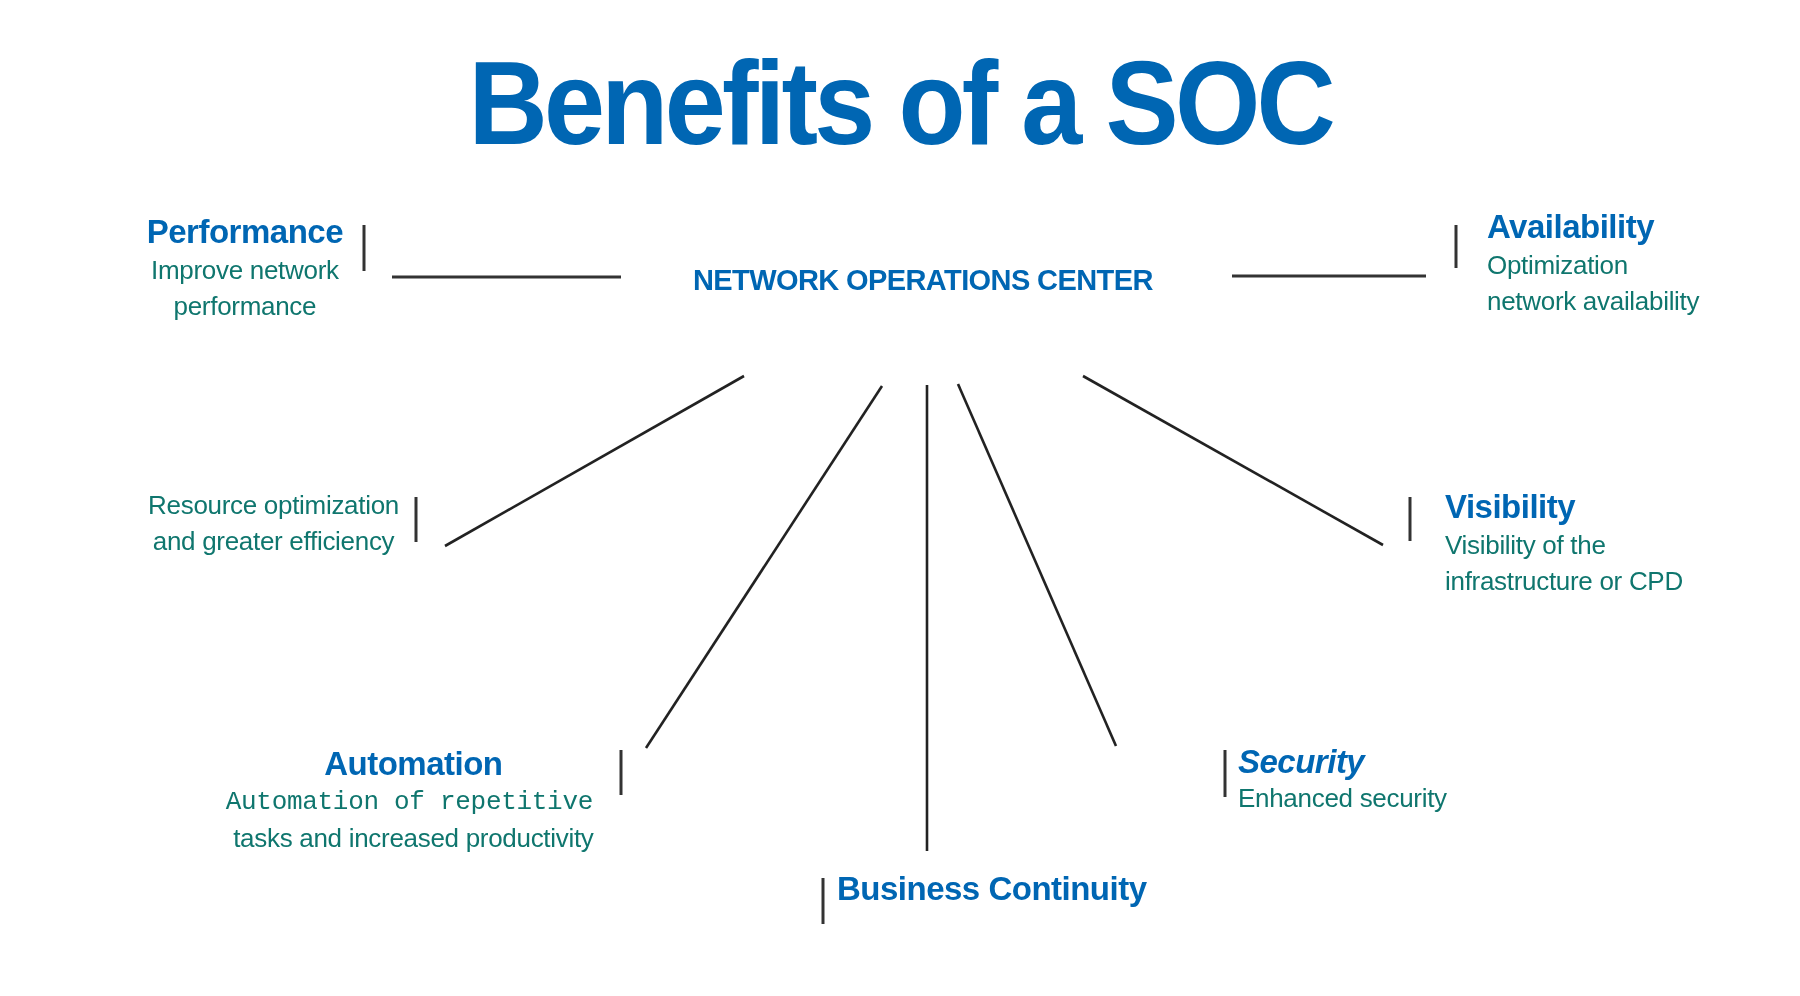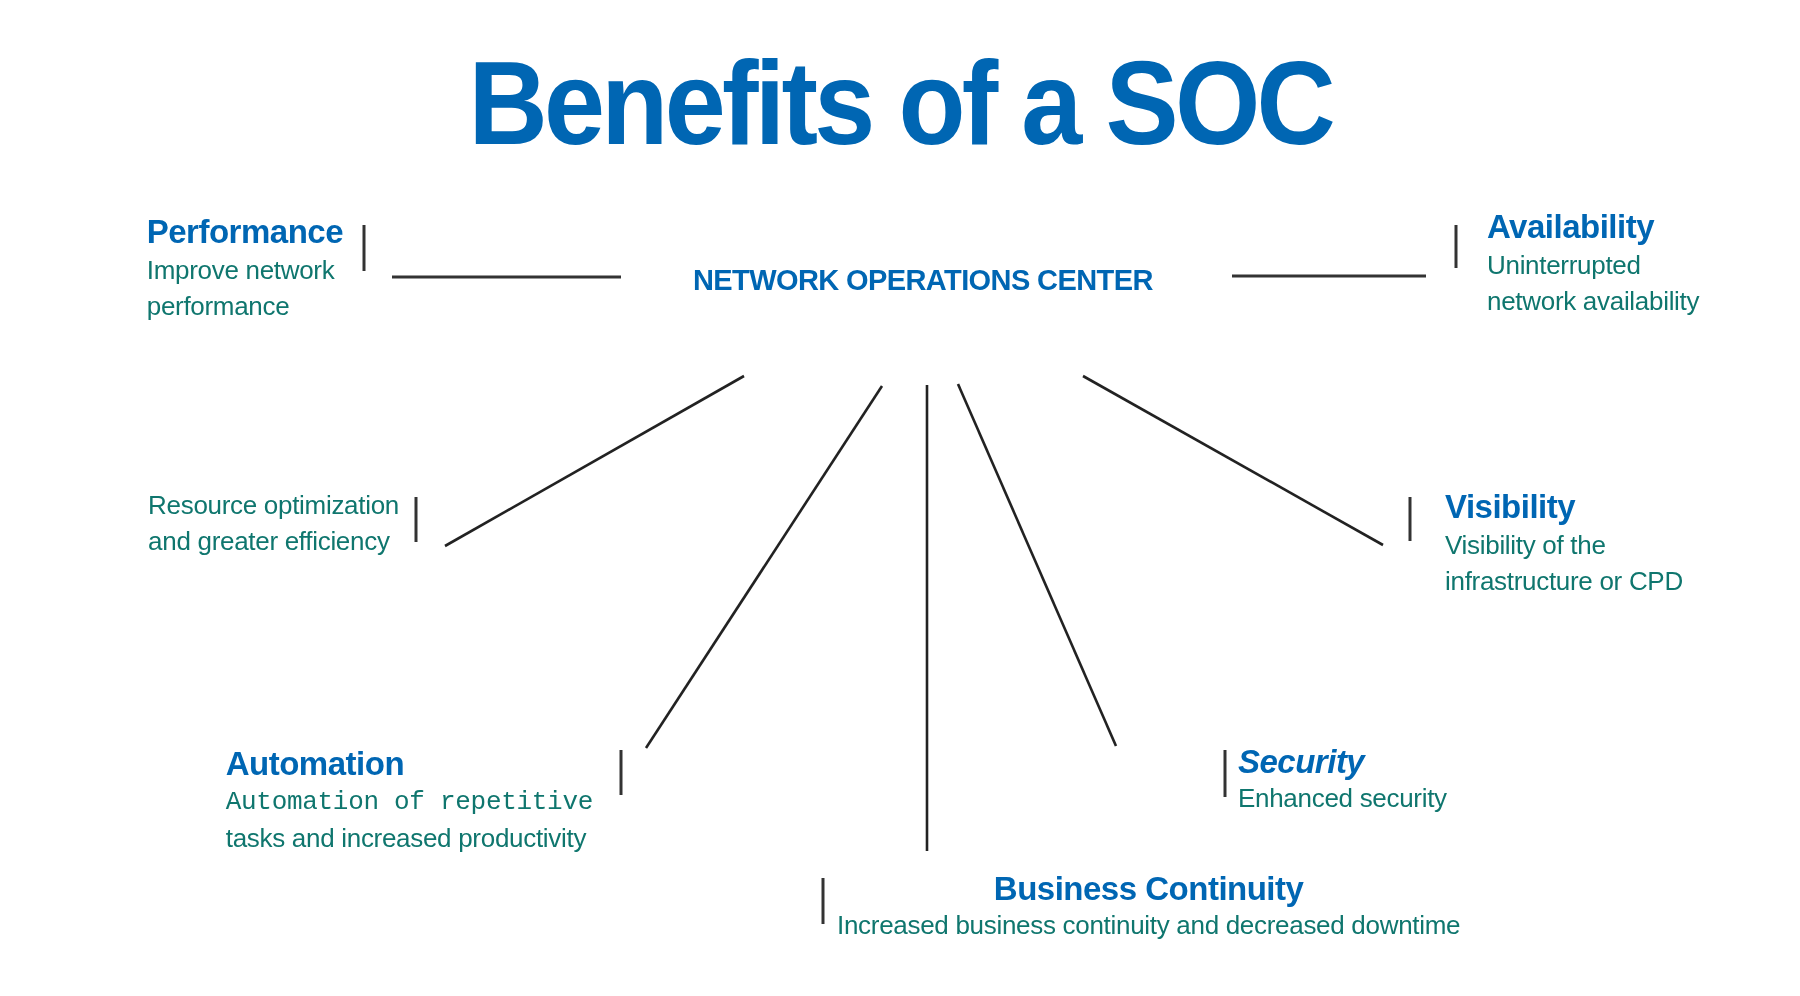--- a/index.html
+++ b/index.html
@@ -7,21 +7,21 @@
          font-family: "Liberation Sans", "DejaVu Sans", sans-serif; }
   .title { position: absolute; left: 0; width: 1800px; top: 38px; text-align: center;
            font-family: "Liberation Sans", sans-serif; font-weight: bold; font-size: 118px;
            letter-spacing: -4px; line-height: 130px; color: #0066B3;
            transform: scaleX(0.93); transform-origin: 904px 0; }
   .center-label { position: absolute; left: 693px; top: 262px; width: 415px; text-align: center;
                   font-weight: bold; font-size: 29px; letter-spacing: -0.6px; color: #0066B3;
                   white-space: nowrap; line-height: 36px; }
   svg.lines { position: absolute; left: 0; top: 0; }
   .node { position: absolute; line-height: 36px; white-space: nowrap; }
-  .node.right-align { text-align: left; }
+  .node.right-align { text-align: center; }
   .node .heading { font-weight: bold; font-size: 33px; color: #0066B3; letter-spacing: -0.5px; line-height: 40px; }
   .node .desc { font-size: 26px; color: #0f766e; letter-spacing: -0.3px; }
   .node .desc div { line-height: 36px; }
 </style>
 </head>
 <body>
 
 <div class="title">Benefits of a SOC</div>
 
 <div class="center-label">NETWORK OPERATIONS CENTER</div>
@@ -50,21 +50,21 @@
   <div class="heading">Performance</div>
   <div class="desc">
     <div>Improve network</div>
     <div>performance</div>
   </div>
 </div>
 
 <div class="node" style="left:1487px; top:207px;">
   <div class="heading">Availability</div>
   <div class="desc">
-    <div>Uninterrupted</div>
+    <div>Optimization</div>
     <div>network availability</div>
   </div>
 </div>
 
 <div class="node right-align" style="right:1401px; top:487px;">
   <div class="desc">
     <div>Resource optimization</div>
     <div>and greater efficiency</div>
   </div>
 </div>
@@ -87,16 +87,13 @@
 
 <div class="node" style="left:1238px; top:744px;">
   <div class="heading" style="line-height:36px;font-style:italic;">Security</div>
   <div class="desc">
     <div>Enhanced security</div>
   </div>
 </div>
 
 <div class="node" style="left:837px; top:871px;">
   <div class="heading" style="line-height:36px;text-align:center;">Business Continuity</div>
-  <div class="desc">
-    <div>Increased business continuity and decreased downtime</div>
-  </div>
 </div>
 
 </body></html>

